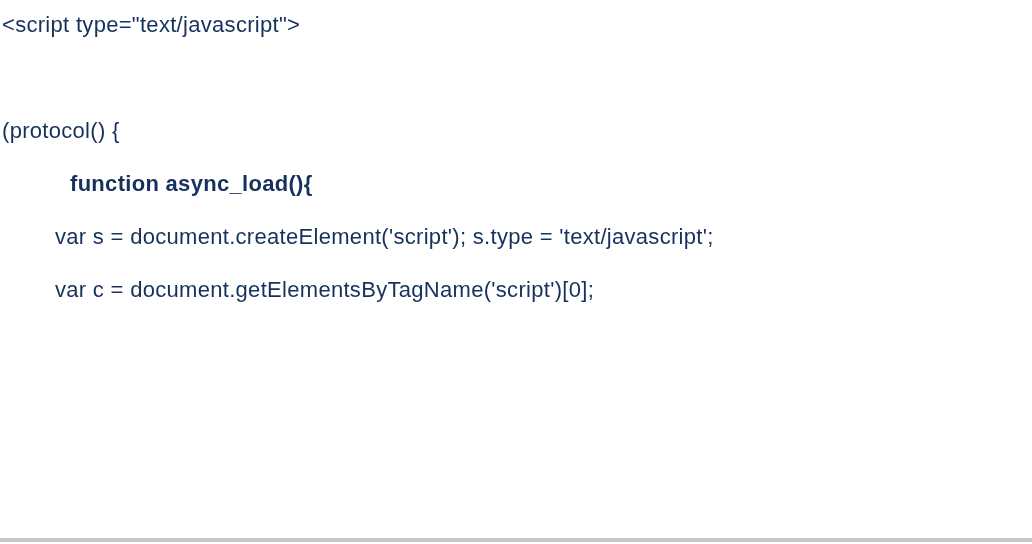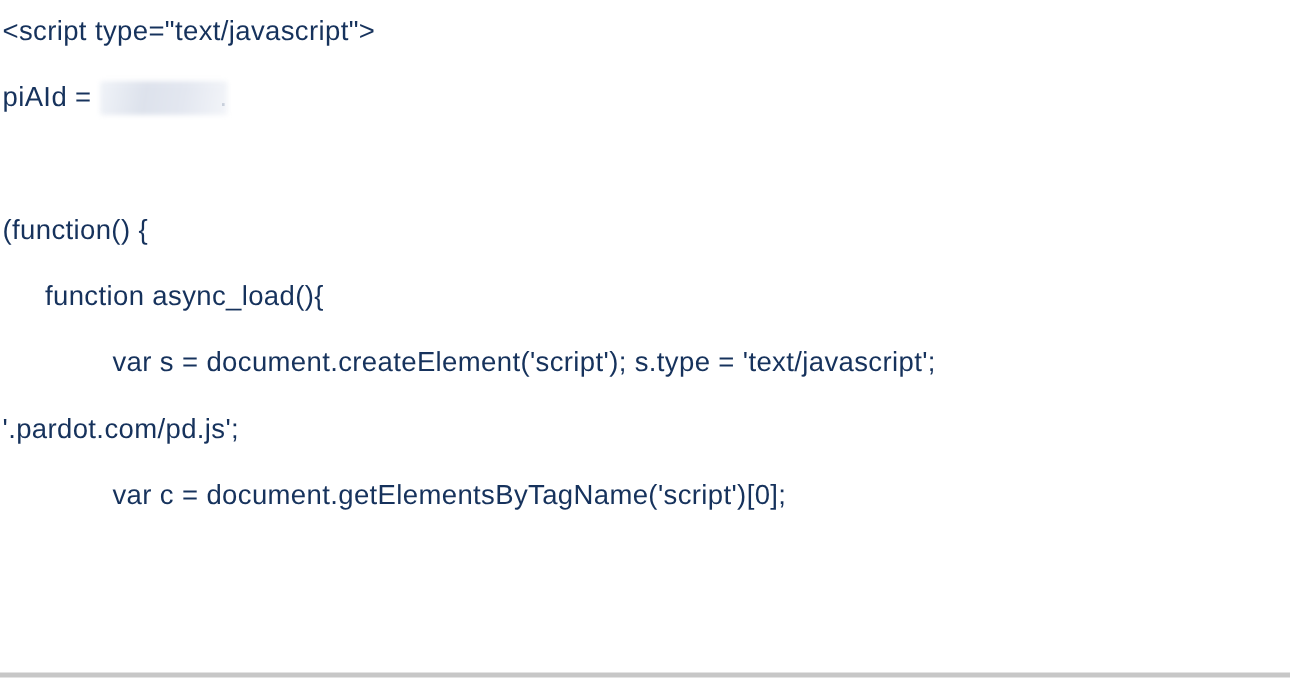--- a/index.html
+++ b/index.html
@@ -19,22 +19,22 @@
     font-size: 22px;
     letter-spacing: 0.3px;
     line-height: 53px;
     color: #16325c;
   }
   .line {
     height: 53px;
     white-space: pre;
   }
   .indent-0 { padding-left: 2px; }
-  .indent-1 { padding-left: 36px; }
-  .indent-2 { padding-left: 90px; }
+  .indent-1 { padding-left: 70px; font-weight: bold; }
+  .indent-2 { padding-left: 55px; }
   .code-text { white-space: pre; }
   .redacted {
     display: inline-block;
     width: 102px;
     height: 27px;
     border-radius: 2px;
     background: linear-gradient(100deg, #f0f3f8 0%, #dde2ec 35%, #e3e7f0 65%, #f3f5f9 100%);
     filter: blur(2px);
     vertical-align: -7px;
   }
@@ -53,31 +53,29 @@
     background: #c7c7c7;
   }
 </style>
 </head>
 <body>
 
 <div class="code-block">
 
   <div class="line indent-0"><span class="code-text">&lt;script type="text/javascript"&gt;</span></div>
 
-  <div class="line indent-0"><span class="code-text">piAId = </span><span class="redacted"></span><span class="ghost ghost-faint">.</span></div>
 
 
   <div class="line indent-0"><span class="code-text"></span></div>
 
-  <div class="line indent-0"><span class="code-text">(function() {</span></div>
+  <div class="line indent-0"><span class="code-text">(protocol() {</span></div>
 
   <div class="line indent-1"><span class="code-text">function async_load(){</span></div>
 
   <div class="line indent-2"><span class="code-text">var s = document.createElement('script'); s.type = 'text/javascript';</span></div>
 
 
-  <div class="line indent-0"><span class="code-text">'.pardot.com/pd.js';</span></div>
 
   <div class="line indent-2"><span class="code-text">var c = document.getElementsByTagName('script')[0];</span></div>
 
 </div>
 
 <div class="divider"></div>
 
 </body></html>

